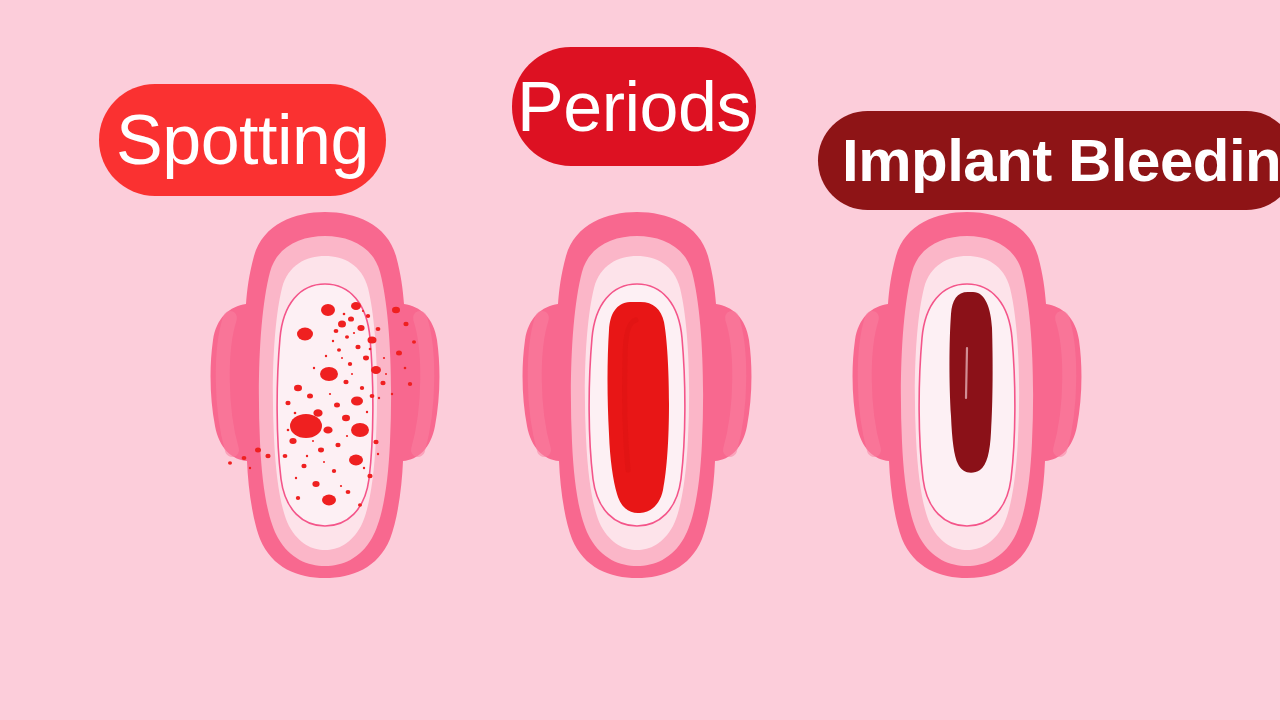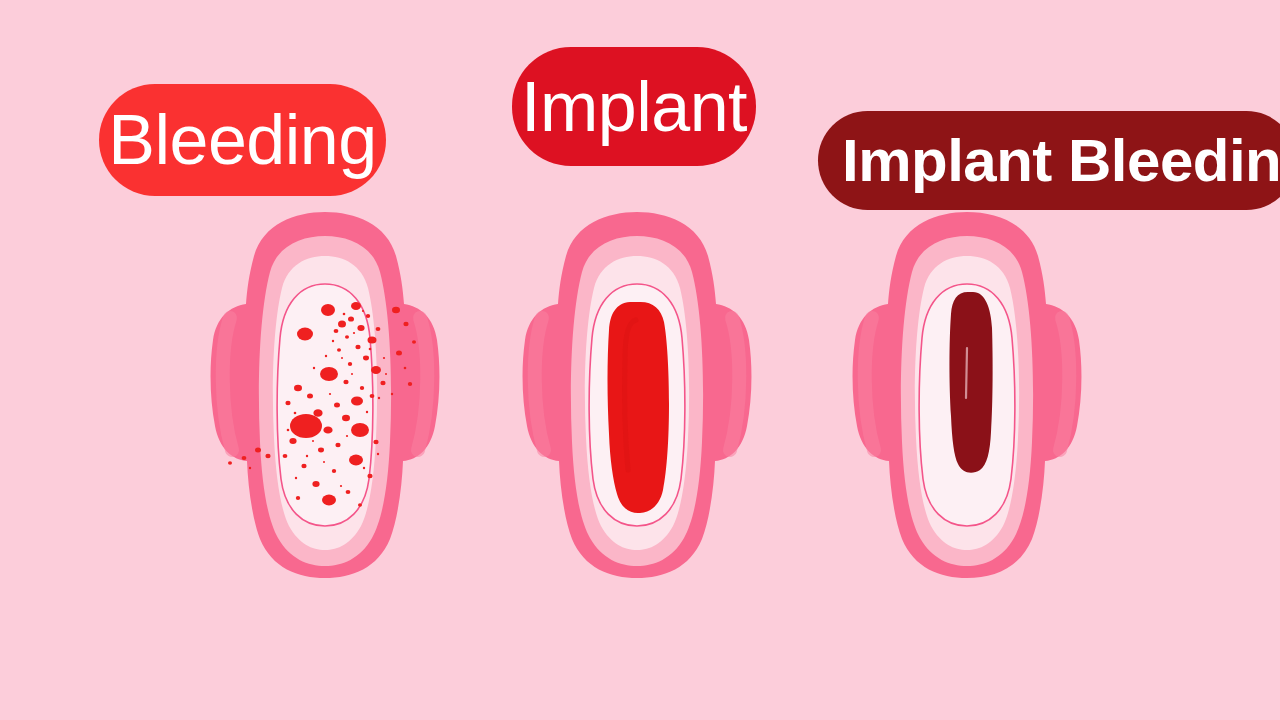--- a/index.html
+++ b/index.html
@@ -362,24 +362,24 @@
                  C 145 267, 148 254, 149 234
                  C 151 204, 151 160, 150 130
                  C 149 110, 143 94, 131 94 Z" fill="#8b1118"></path>
 
         <path d="M125 150 L 124 200" stroke="#e8b8bd" stroke-width="2.2" fill="none" opacity="0.75" stroke-linecap="round"></path>
       </g>
     </svg>
   </div>
 
   <div class="pill pill-spotting">
-    <span>Bleeding</span>
+    <span>Spotting</span>
   </div>
 
   <div class="pill pill-periods">
-    <span>Implant</span>
+    <span>Periods</span>
   </div>
 
   <div class="pill pill-implant">
     <span>Implant Bleeding</span>
   </div>
 
 </div>
 
 </body></html>

